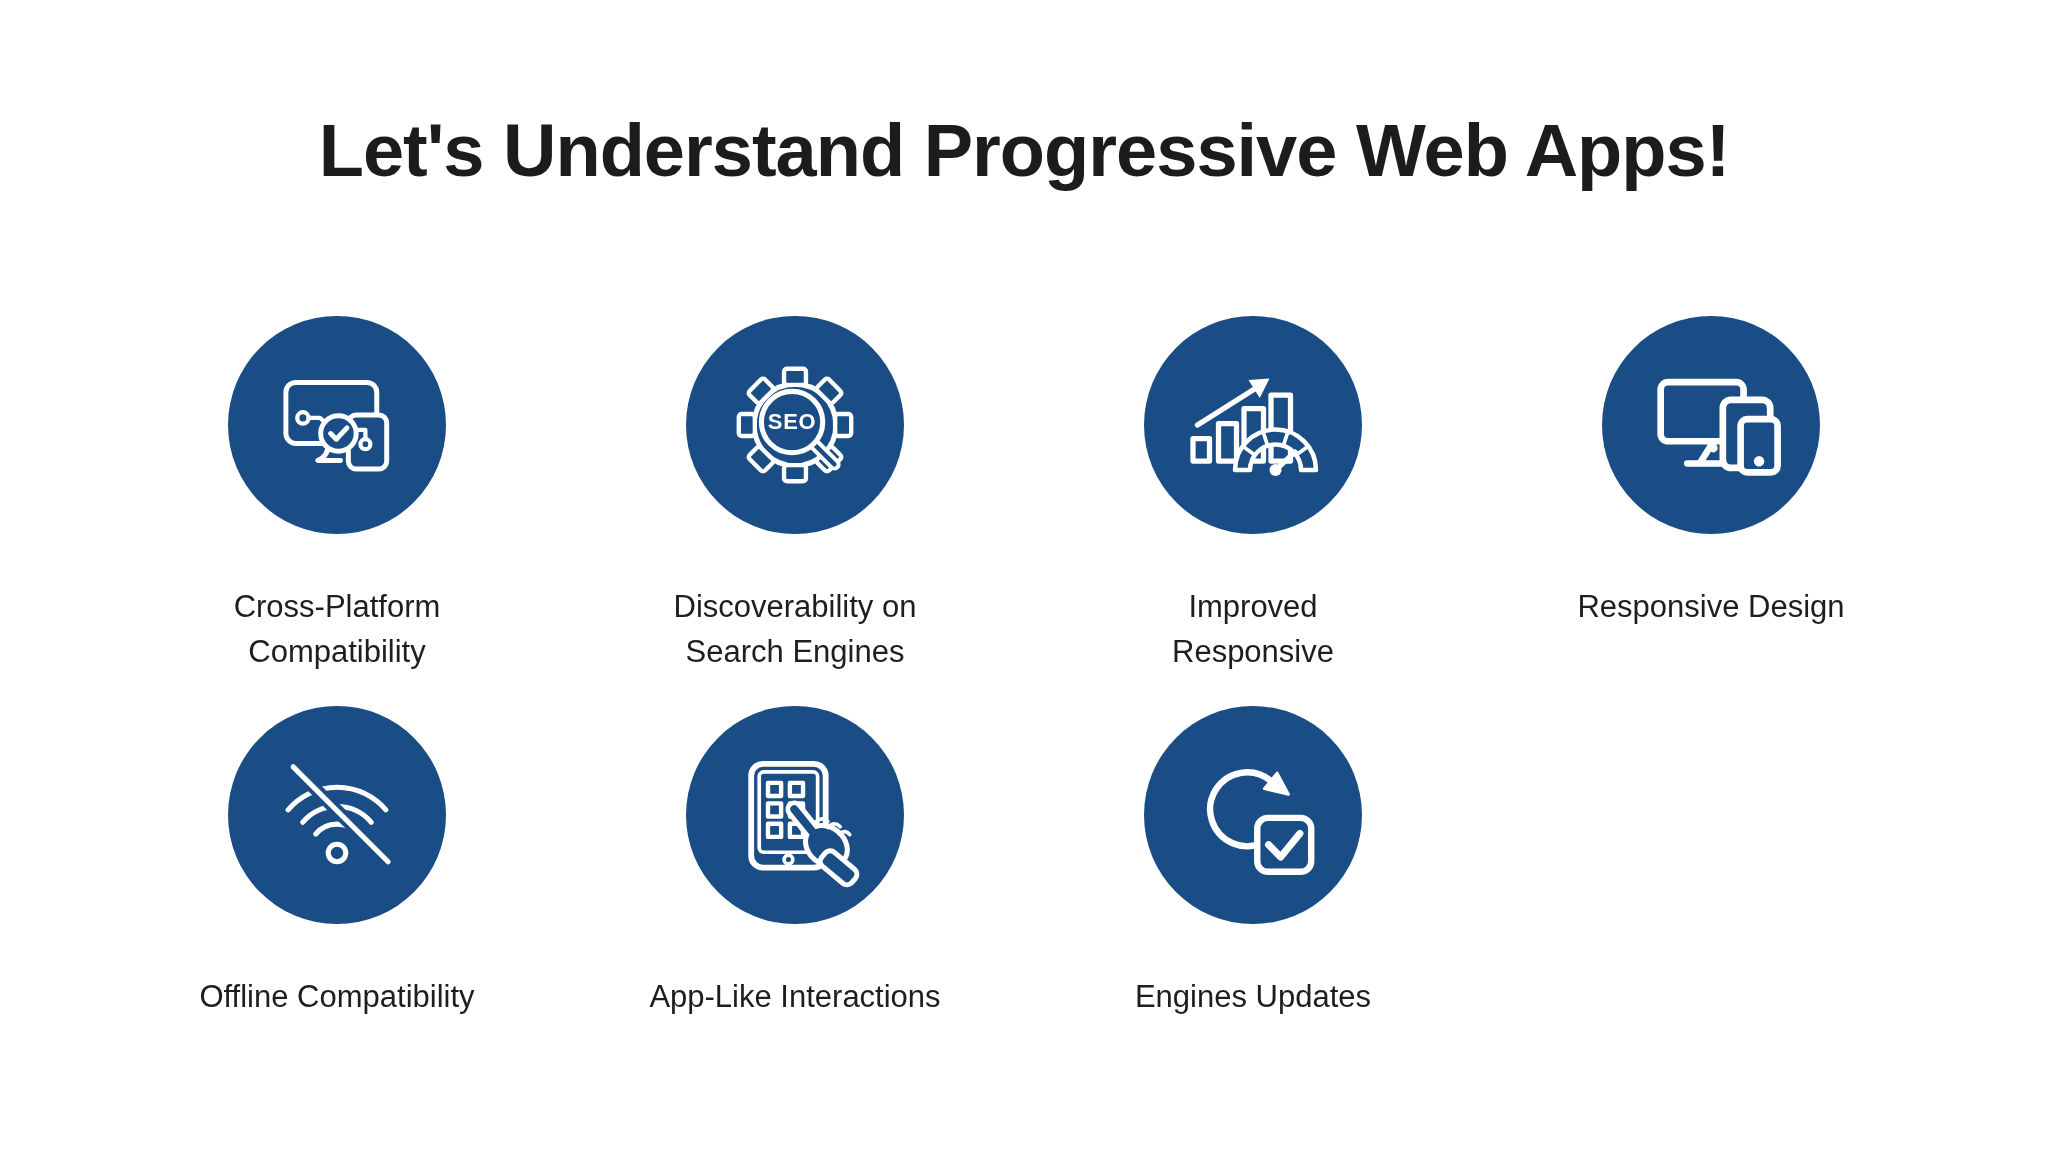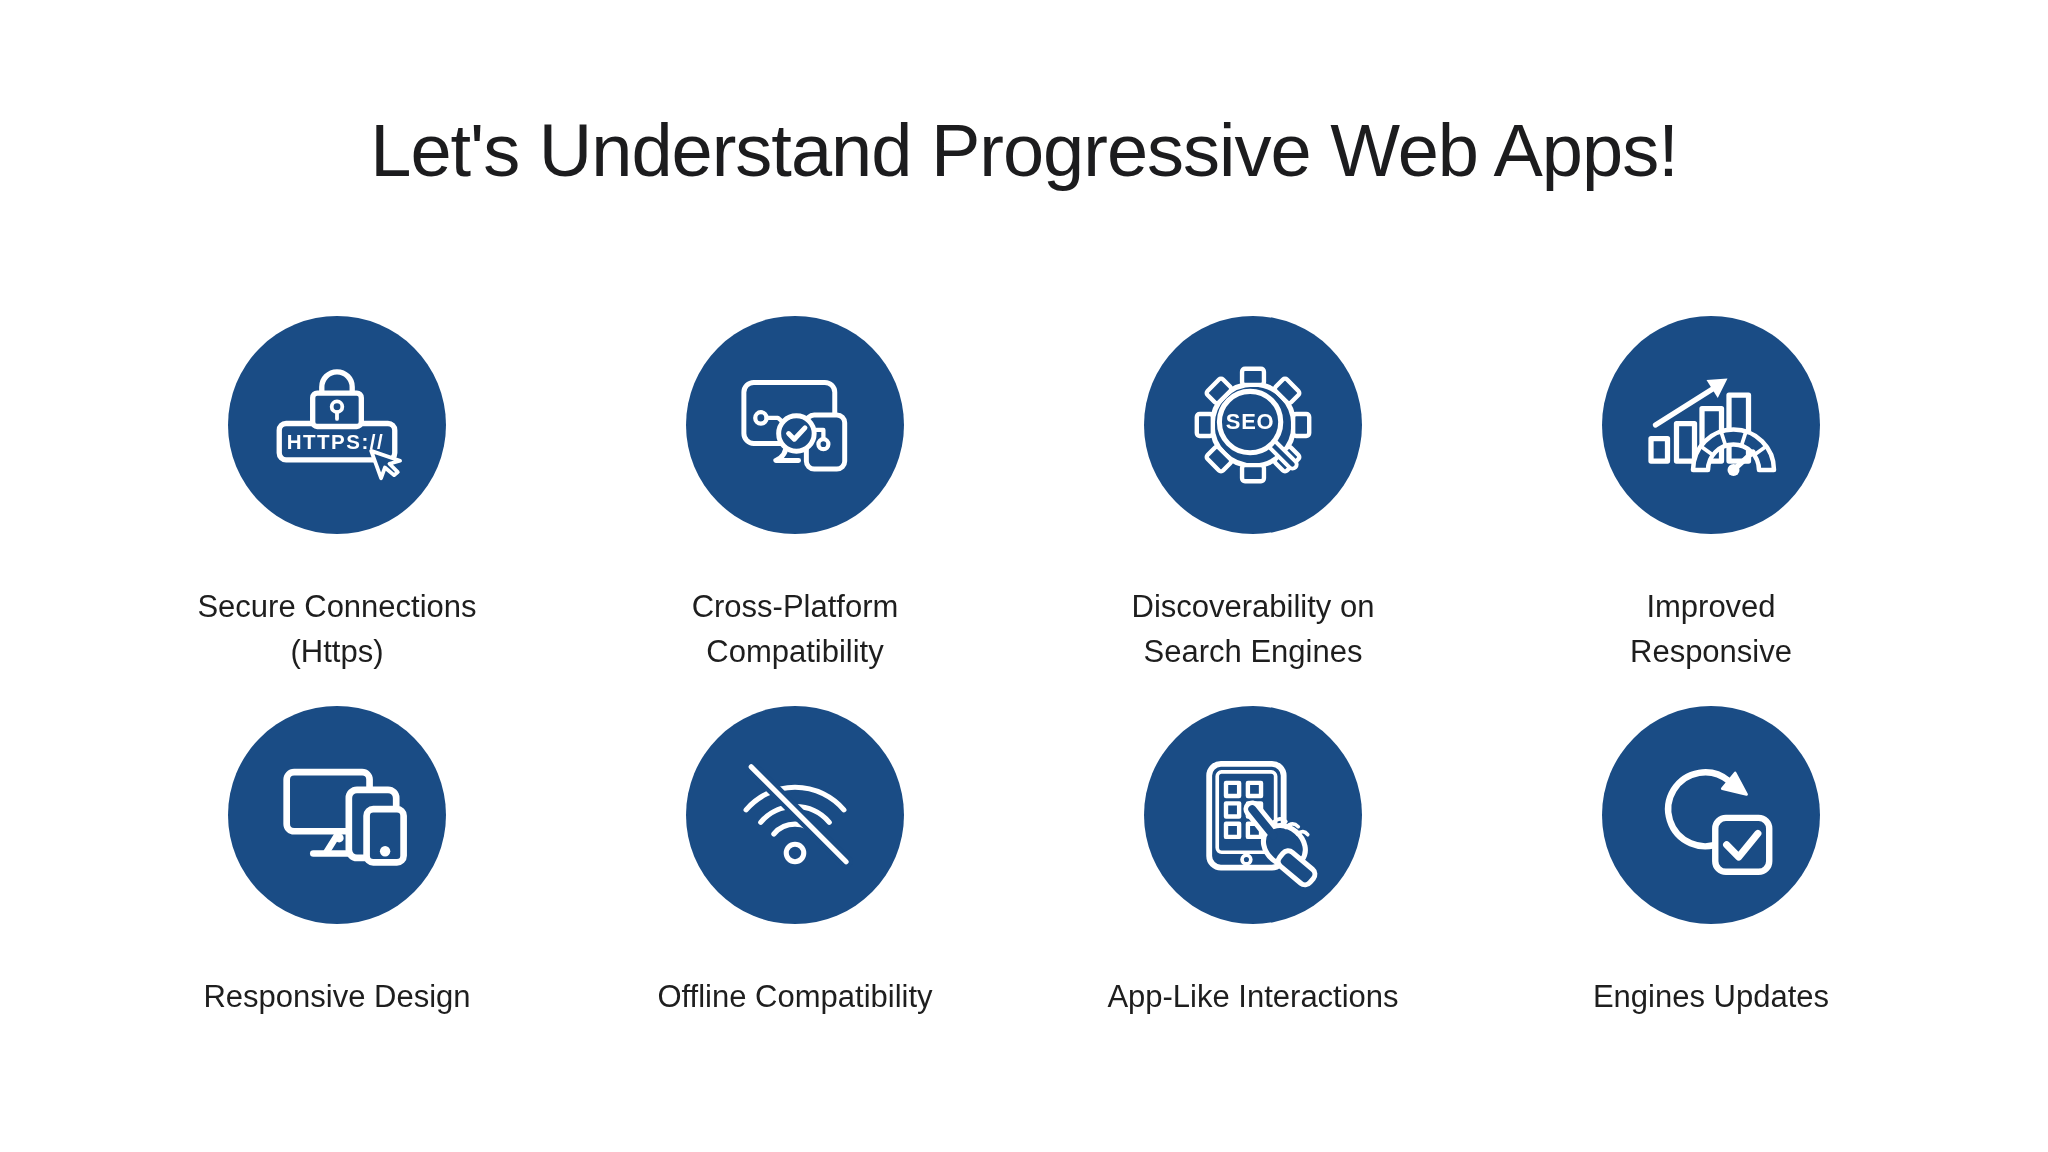--- a/index.html
+++ b/index.html
@@ -6,21 +6,21 @@
   html, body { width: 2048px; height: 1152px; background: #ffffff; }
   body { font-family: "Liberation Sans", sans-serif; position: relative; overflow: hidden; }
 
   .page { position: absolute; inset: 0; background: #ffffff; }
 
   .title {
     position: absolute;
     top: 108px; left: 0; width: 100%;
     text-align: center;
     font-size: 74px;
-    font-weight: 400;
+    font-weight: 700;
     letter-spacing: -1px;
     color: #1c1c1e;
   }
 
   .grid {
     position: absolute;
     left: 108px; top: 316px;
     width: 1832px;
     display: grid;
     grid-template-columns: repeat(4, 458px);
@@ -56,37 +56,20 @@
 </style>
 </head>
 <body>
 
 <div class="page">
 
   <h1 class="title">Let's Understand Progressive Web Apps!</h1>
 
   <div class="grid">
 
-    <div class="cell">
-      <div class="circle">
-        <svg width="152" height="152" viewBox="0 0 200 200" fill="none" stroke="#ffffff" stroke-width="7" stroke-linecap="round" stroke-linejoin="round">
-          <path d="M80,60 v-10 a20,20 0 0 1 40,0 v10"></path>
-          <rect x="24" y="98" width="152" height="48" rx="9" fill="#1a4c85"></rect>
-          <rect x="68" y="58" width="64" height="44" rx="6" fill="#1a4c85"></rect>
-          <circle cx="100" cy="76" r="7" stroke-width="5"></circle>
-          <path d="M100,83 v9" stroke-width="5"></path>
-          <text x="98" y="132" text-anchor="middle" font-size="27" font-weight="bold" letter-spacing="2" fill="#ffffff" stroke="none">HTTPS://</text>
-          <path d="M145,134 L158,170 L163,156 L175,166 L180,162 L169,151 L183,147 Z" fill="#1a4c85" stroke-width="5"></path>
-        </svg>
-      </div>
-      <div class="feature-label">
-        <div>Secure Connections</div>
-        <div>(Https)</div>
-      </div>
-    </div>
 
     <div class="cell">
       <div class="circle">
         <svg width="142" height="142" viewBox="0 0 200 200" fill="none" stroke="#ffffff" stroke-width="7" stroke-linecap="round" stroke-linejoin="round">
           <rect x="28" y="40" width="128" height="86" rx="14"></rect>
           <path d="M88,126 c0,12 -6,20 -15,24 h32"></path>
           <rect x="116" y="86" width="54" height="76" rx="11" fill="#1a4c85"></rect>
           <circle cx="52" cy="90" r="8" stroke-width="6"></circle>
           <path d="M60,90 h16 l14,12" stroke-width="6"></path>
           <path d="M127,107 h13 v13" stroke-width="6"></path>

